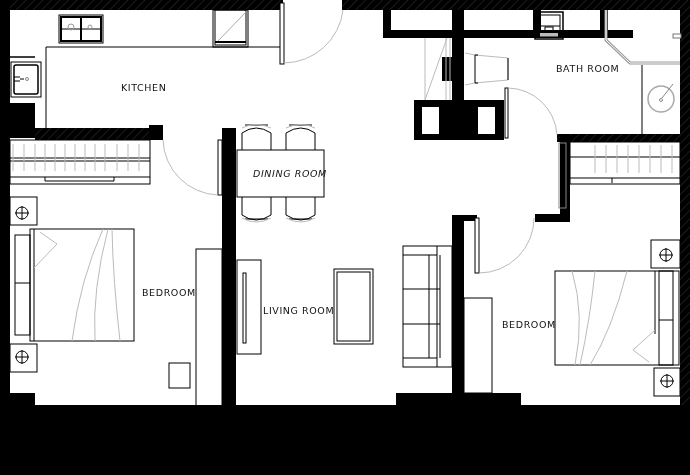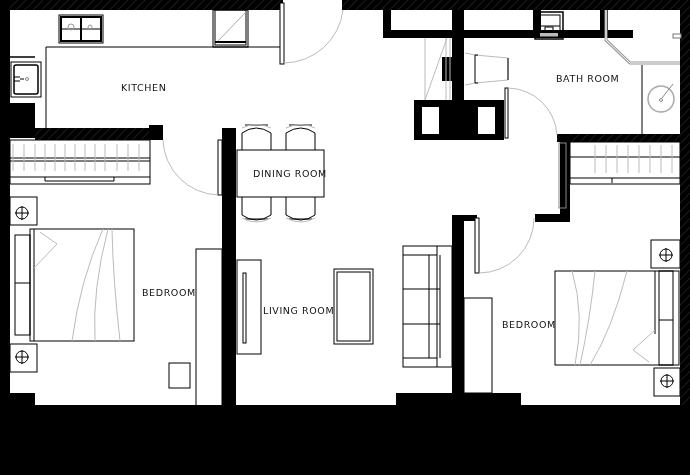--- a/index.html
+++ b/index.html
@@ -267,18 +267,18 @@
     <path d="M38 447 q2 -6 4 0 q2 -6 4 0 q2 -6 4 0 q2 -6 4 0 q2 -6 4 0 q2 -6 4 0 q2 -6 4 0 h12"></path>
     <path d="M158 447 h12 q2 -6 4 0 q2 -6 4 0 q2 -6 4 0 q2 -6 4 0 q2 -6 4 0 q2 -6 4 0 q2 -6 4 0"></path>
     <path d="M239 447 q2 -6 4 0 q2 -6 4 0 q2 -6 4 0 q2 -6 4 0 q2 -6 4 0 q2 -6 4 0 q2 -6 4 0 h14"></path>
     <path d="M340 447 h14 q2 -6 4 0 q2 -6 4 0 q2 -6 4 0 q2 -6 4 0 q2 -6 4 0 q2 -6 4 0 q2 -6 4 0 q2 -6 4 0"></path>
     <path d="M521 447 q2 -6 4 0 q2 -6 4 0 q2 -6 4 0 q2 -6 4 0 q2 -6 4 0 q2 -6 4 0 q2 -6 4 0 q2 -6 4 0 h14"></path>
     <path d="M624 447 h14 q2 -6 4 0 q2 -6 4 0 q2 -6 4 0 q2 -6 4 0 q2 -6 4 0 q2 -6 4 0"></path>
   </g>
 </svg>
 
   <span class="lbl" style="left:121px;top:82px;">KITCHEN</span>
-  <span class="lbl" style="left:253px;top:168px;">DINING ROOM</span>
-  <span class="lbl" style="left:548px;top:73px;padding-left:8px;">BATH ROOM</span>
+  <span class="lbl" style="left:253px;top:168px;font-style:italic;">DINING ROOM</span>
+  <span class="lbl" style="left:548px;top:63px;padding-left:8px;">BATH ROOM</span>
   <span class="lbl" style="left:142px;top:287px;">BEDROOM</span>
   <span class="lbl" style="left:263px;top:305px;">LIVING ROOM</span>
   <span class="lbl" style="left:502px;top:319px;">BEDROOM</span>
 </div>
 
 </body></html>

